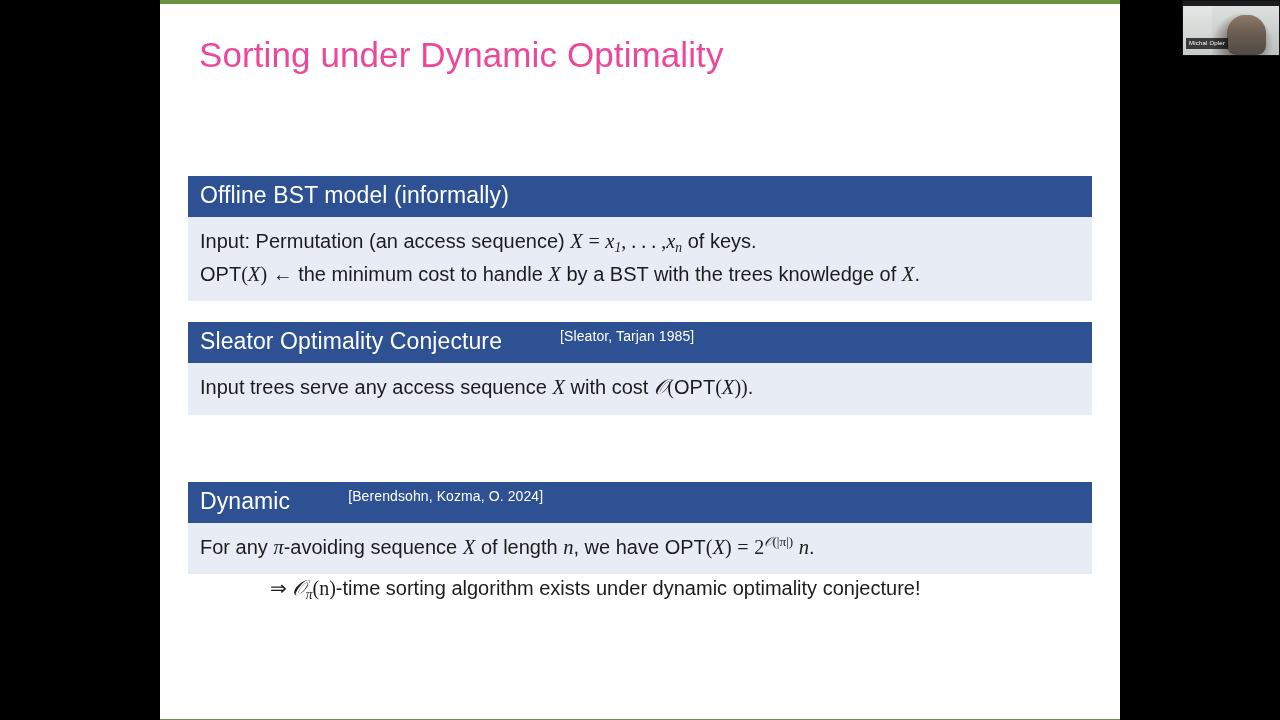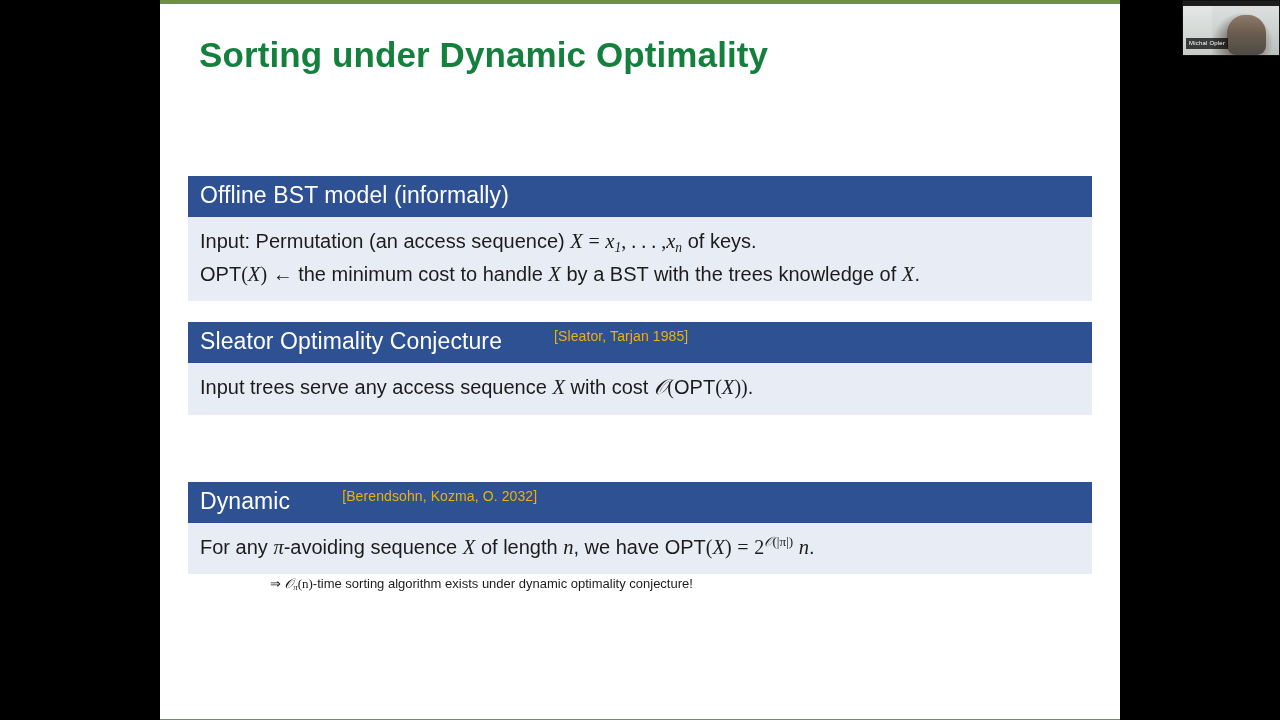--- a/index.html
+++ b/index.html
@@ -44,22 +44,22 @@
     background: #ffffff;
     overflow: hidden;
   }
 
   
   #slide-title {
     position: absolute;
     left: 39px;
     top: 27px;
     font-size: 35px;
-    font-weight: 700;
-    color: #15803d;
+    font-weight: 400;
+    color: #ec4899;
     letter-spacing: 0.1px;
     white-space: nowrap;
   }
 
   
   .block {
     position: absolute;
     left: 28px;
     width: 904px;
   }
@@ -73,22 +73,22 @@
     white-space: nowrap;
   }
   .block-head-title {
     font-size: 23px;
     font-weight: 400;
     letter-spacing: 0.1px;
   }
   .block-head-cite {
     font-size: 14px;
     font-weight: 400;
-    margin-left: 5px;
-    color: #eab308;
+    margin-left: 11px;
+    color: #ffffff;
     letter-spacing: 0.1px;
     padding-left: 47px;
   }
   .block-body {
     background: #e8ecf4;
     box-sizing: border-box;
     padding: 8px 28px 10px 12px;
     color: #1c1c1c;
     font-size: 20px;
     line-height: 1.58;
@@ -101,21 +101,21 @@
   #block-offline  { top: 168px; }
   #block-conj     { top: 314px; }
   #block-theorem  { top: 474px; }
 
   
   #conclusion {
     position: absolute;
     left: 110px;
     top: 568px;
     width: 830px;
-    font-size: 13px;
+    font-size: 20px;
     color: #1c1c1c;
     white-space: nowrap;
   }
 
   
   .mi {
     font-family: "Liberation Serif", serif;
     font-style: italic;
     font-size: 1.03em;
   }
@@ -230,21 +230,21 @@
           <span class="block-head-cite">[Sleator, Tarjan 1985]</span>
         </div>
         <div class="block-body">
           <div class="line"><span>Input trees serve any access sequence</span>&nbsp;<span class="mi">X</span>&nbsp;<span>with cost</span>&nbsp;<span class="cal">𝒪</span><span class="mr">(</span><span class="mop">OPT</span><span class="mr">(</span><span class="mi">X</span><span class="mr">)</span><span class="mr">)</span><span>.</span></div>
         </div>
       </div>
 
       <div class="block" id="block-theorem">
         <div class="block-head">
           <span class="block-head-title">Dynamic</span>
-          <span class="block-head-cite">[Berendsohn, Kozma, O. 2032]</span>
+          <span class="block-head-cite">[Berendsohn, Kozma, O. 2024]</span>
         </div>
         <div class="block-body">
           <div class="line"><span>For any</span>&nbsp;<span class="mi">π</span><span>-avoiding sequence</span>&nbsp;<span class="mi">X</span>&nbsp;<span>of length</span>&nbsp;<span class="mi">n</span><span>, we have</span>&nbsp;<span class="mop">OPT</span><span class="mr">(</span><span class="mi">X</span><span class="mr">)</span>&nbsp;<span class="mr">=</span>&nbsp;<span class="mr">2</span><span class="sup"><span class="cal">𝒪</span><span class="mr">(|π|)</span></span>&nbsp;<span class="mi">n</span><span>.</span></div>
         </div>
       </div>
 
       <div id="conclusion"><span>⇒</span>&nbsp;<span class="cal">𝒪</span><span class="sub">π</span><span class="mr">(n)</span><span>-time sorting algorithm exists under dynamic optimality conjecture!</span></div>
 
     </div>
   </div>

